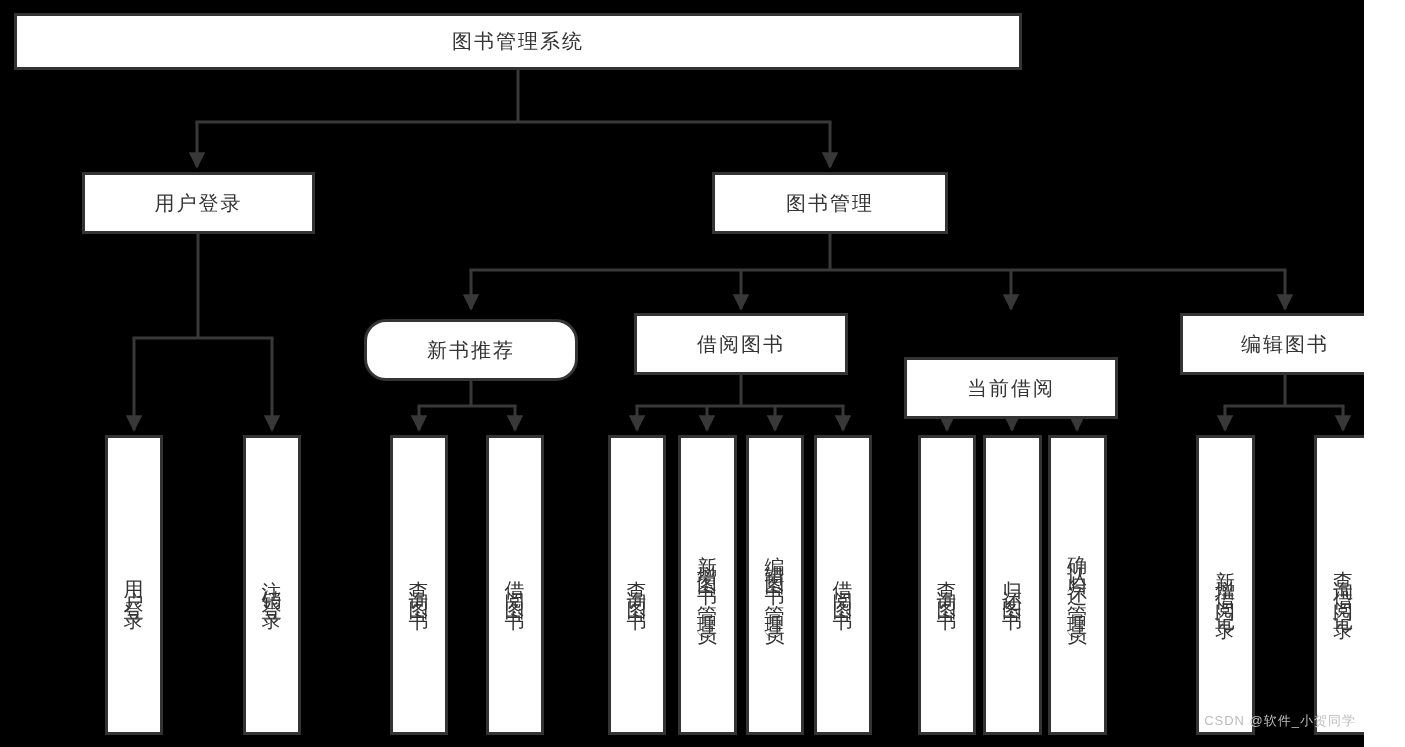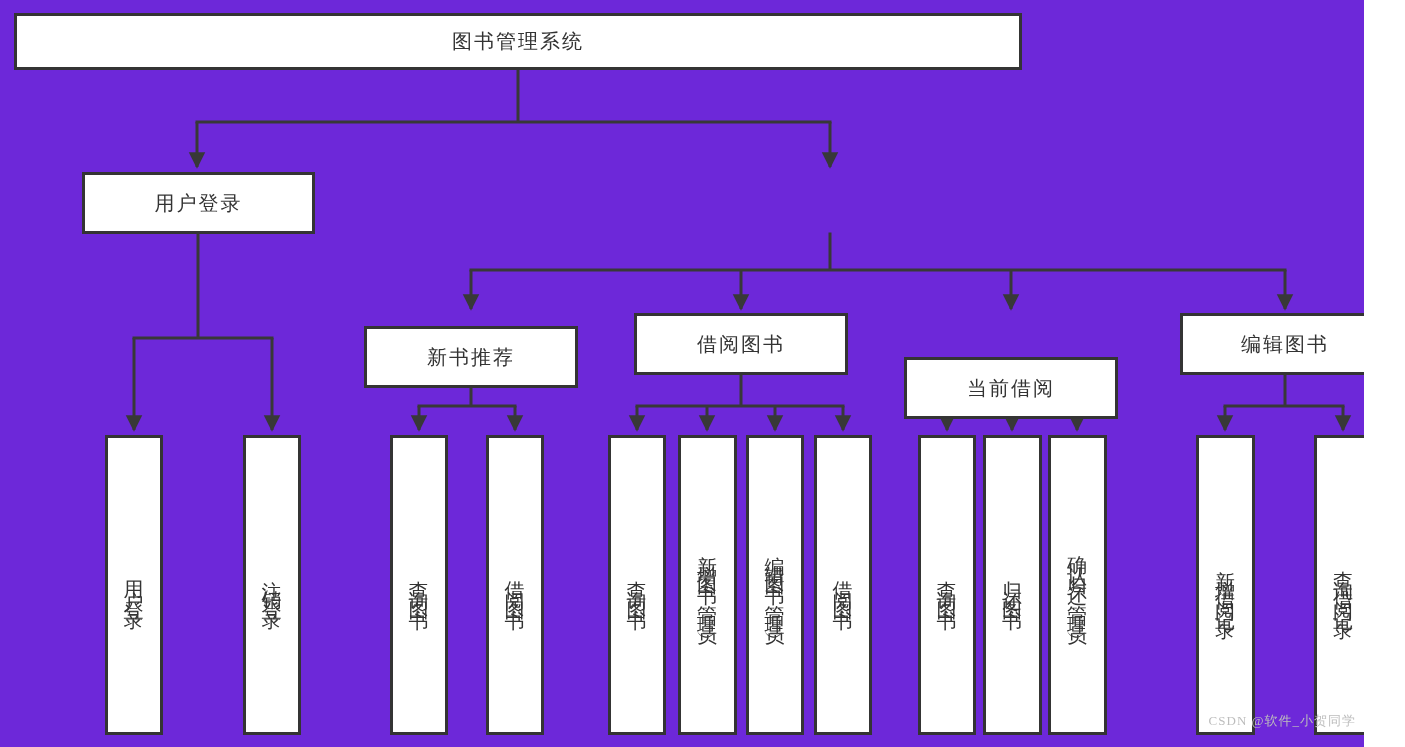--- a/index.html
+++ b/index.html
@@ -1,17 +1,17 @@
 <!DOCTYPE html>
 <html><head>
 <meta charset="utf-8">
 <style>
   html,body{margin:0;padding:0;background:#ffffff;}
   body{font-family:"Liberation Sans","DejaVu Sans",sans-serif;}
-  #stage{position:relative;width:1364px;height:747px;background:#6d28d9;overflow:hidden;font-family:Liberation Serif, serif;}
+  #stage{position:relative;width:1364px;height:747px;background:#000000;overflow:hidden;}
   #wires{position:absolute;left:0;top:0;z-index:1;}
   .node{
     position:absolute;
     box-sizing:border-box;
     border:3px solid #343434;
     background:#ffffff;
     color:#333333;
     display:flex;
     align-items:center;
     justify-content:center;
@@ -70,22 +70,23 @@
       <line x1="1012" y1="406" x2="1012" y2="430" marker-end="url(#arw)"></line>
       <line x1="1077" y1="406" x2="1077" y2="430" marker-end="url(#arw)"></line>
       <line x1="1225" y1="406" x2="1225" y2="430" marker-end="url(#arw)"></line>
       <line x1="1343" y1="406" x2="1343" y2="430" marker-end="url(#arw)"></line>
     </g>
   </svg>
 
   <div class="node" style="left:14px;top:13px;width:1008px;height:57px;">图书管理系统</div>
 
   <div class="node" style="left:82px;top:172px;width:233px;height:62px;">用户登录</div>
+  <div class="node" style="left:712px;top:172px;width:236px;height:62px;">图书管理</div>
 
-  <div class="node" style="left:364px;top:326px;width:214px;height:62px;">新书推荐</div>
+  <div class="node" style="left:364px;top:319px;width:214px;height:62px;border-radius:22px;">新书推荐</div>
   <div class="node" style="left:634px;top:313px;width:214px;height:62px;">借阅图书</div>
   <div class="node" style="left:904px;top:313px;width:214px;height:62px;margin-top:44px;">当前借阅</div>
   <div class="node" style="left:1180px;top:313px;width:210px;height:62px;">编辑图书</div>
 
   <div class="node leaf" style="left:105px;top:435px;width:58px;height:300px;">用户登录</div>
   <div class="node leaf" style="left:243px;top:435px;width:58px;height:300px;">注销登录</div>
 
   <div class="node leaf" style="left:390px;top:435px;width:58px;height:300px;">查询图书</div>
   <div class="node leaf" style="left:486px;top:435px;width:58px;height:300px;">借阅图书</div>
 

